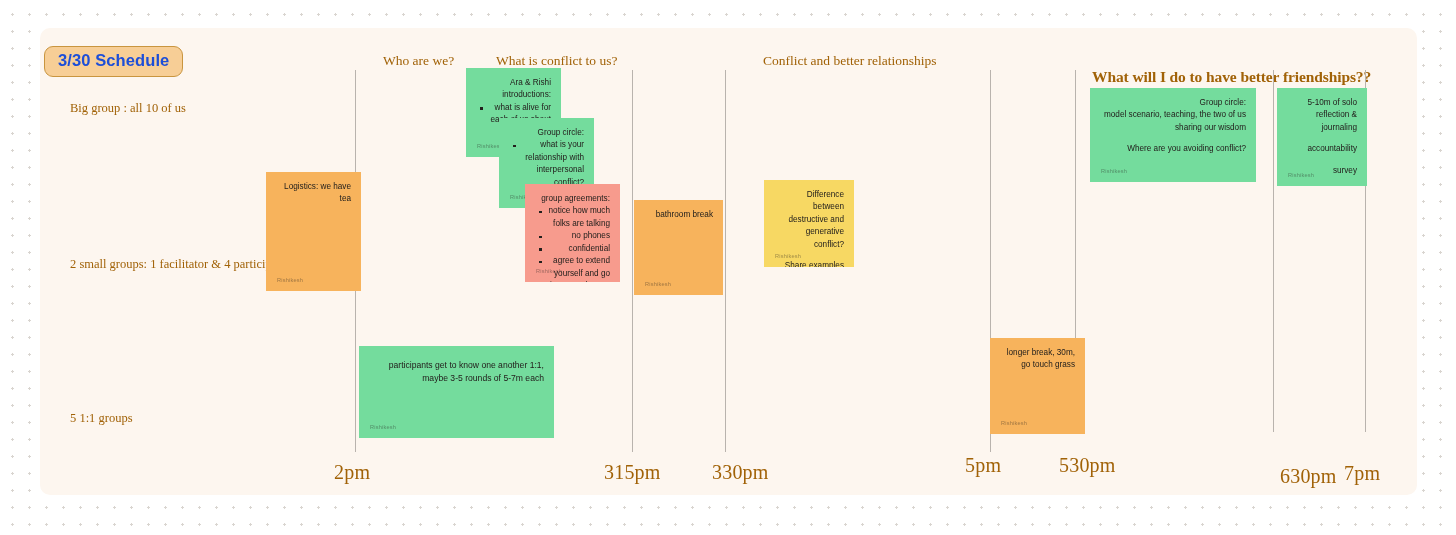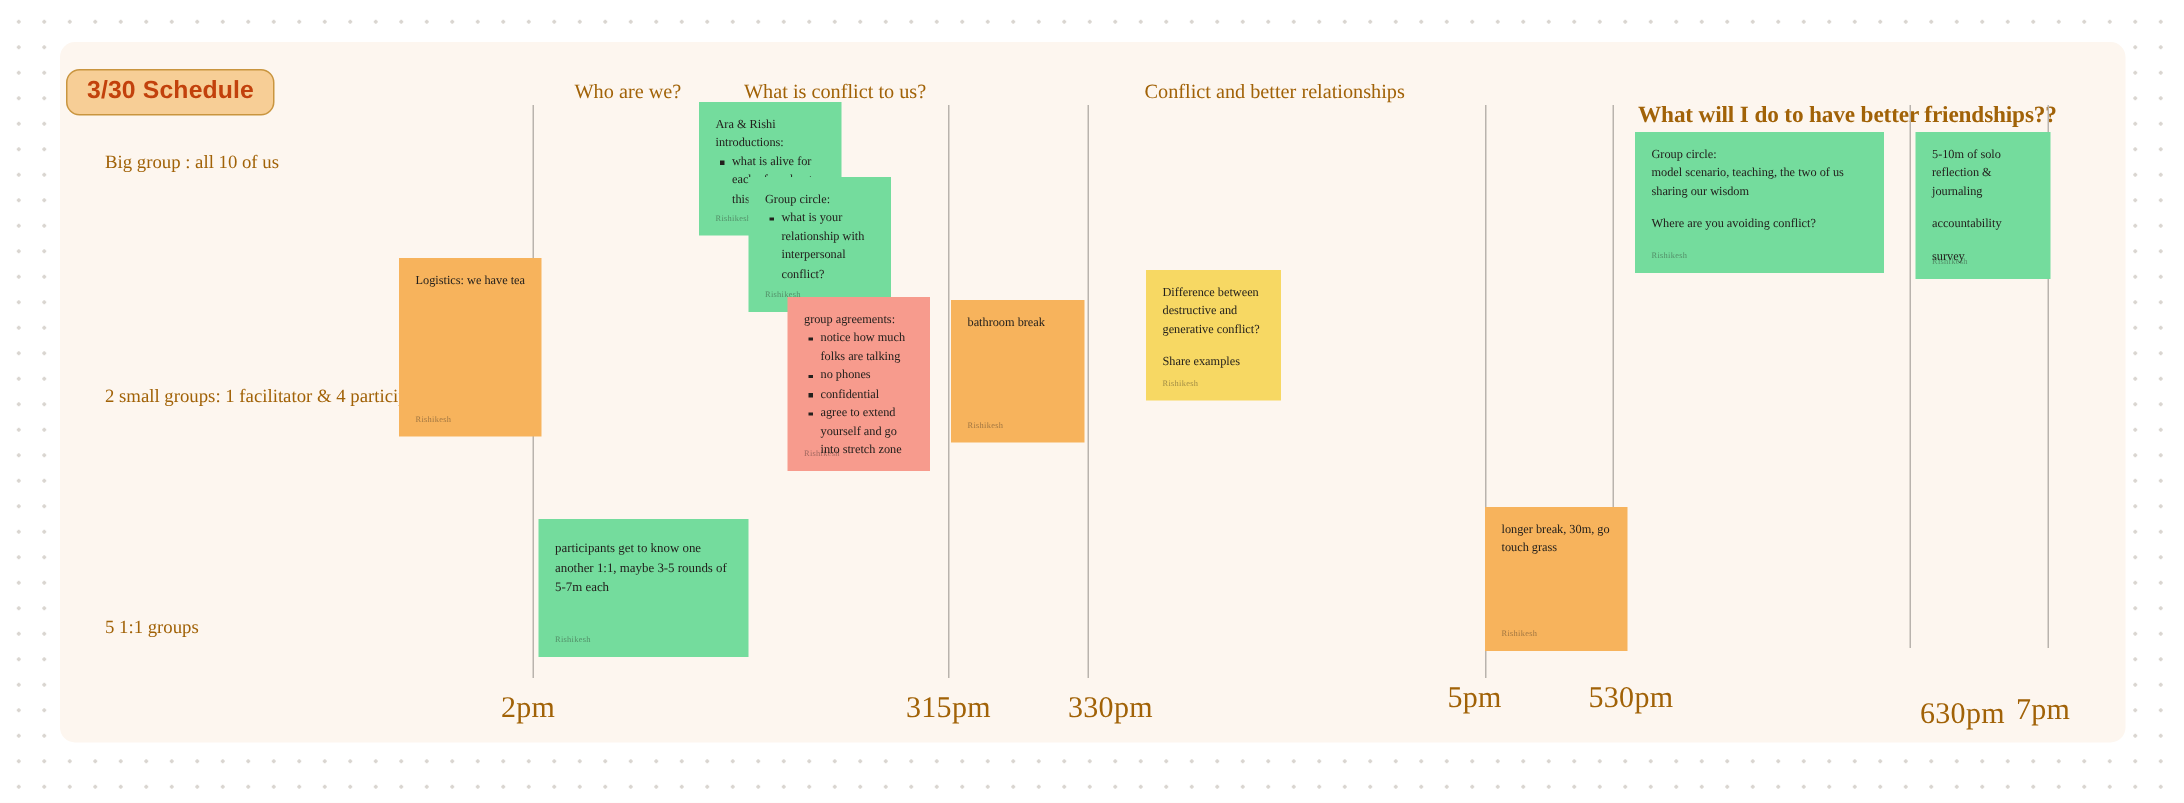--- a/index.html
+++ b/index.html
@@ -41,21 +41,21 @@
     position: absolute;
     left: 44px;
     top: 46px;
     padding: 4px 13px 6px 13px;
     background: #f7ce96;
     border: 1.6px solid #c9953f;
     border-radius: 9px;
     font-family: "Liberation Sans", sans-serif;
     font-weight: bold;
     font-size: 16.5px;
-    color: #c2410c;
+    color: #1d4ed8;
     letter-spacing: .1px;
     white-space: nowrap;
   }
 
   
   .serif {
     font-family: "Liberation Serif", "DejaVu Serif", serif;
     color: #a16207;
     position: absolute;
     white-space: nowrap;
@@ -74,26 +74,27 @@
     position: absolute;
     width: 1.4px;
     background: #b9b3ad;
   }
 
   
   .note {
     position: absolute;
     box-sizing: border-box;
     padding: 9px 10px 0 11px;
-    font-family: Liberation Serif, serif;
+    font-family: Liberation Sans, sans-serif;
     font-size: 8.2px;
     line-height: 1.52;
     color: #23201d;
     overflow: hidden;
     box-shadow: 0 0 0 0 rgba(0,0,0,0);
+    text-align: right;
   }
   .note.green  { background: #74dc9d; }
   .note.orange { background: #f7b35c; }
   .note.yellow { background: #f7d863; }
   .note.pink   { background: #f79b8d; }
 
   .note p { margin: 0 0 0 0; }
   .note p + p { margin-top: 9px; }
   .note ul {
     margin: 0;
@@ -172,21 +173,21 @@
   </div>
 
 <div class="note green" id="note-group-circle-conflict" style="left:499px; top:118px; width:95px; height:90px;">
     <p>Group circle:</p>
     <ul>
       <li>what is your relationship with interpersonal conflict?</li>
     </ul>
     <div class="author">Rishikesh</div>
   </div>
 
-<div class="note pink" id="note-group-agreements" style="left:525px; top:198px; width:95px; height:116px;">
+<div class="note pink" id="note-group-agreements" style="left:525px; top:184px; width:95px; height:98px;">
     <p>group agreements:</p>
     <ul>
       <li>notice how much folks are talking</li>
       <li>no phones</li>
       <li>confidential</li>
       <li>agree to extend yourself and go into stretch zone</li>
     </ul>
     <div class="author">Rishikesh</div>
   </div>
 
@@ -194,21 +195,21 @@
     <p>bathroom break</p>
     <div class="author">Rishikesh</div>
   </div>
 
 <div class="note yellow" id="note-destructive-generative" style="left:764px; top:180px; width:90px; height:87px;">
     <p>Difference between destructive and generative conflict?</p>
     <p>Share examples</p>
     <div class="author">Rishikesh</div>
   </div>
 
-<div class="note green note-bigtext" id="note-participants-1on1" style="left:359px; top:346px; width:140px; height:92px; padding-top:13px;">
+<div class="note green note-bigtext" id="note-participants-1on1" style="left:359px; top:346px; width:195px; height:92px; padding-top:13px;">
     <p>participants get to know one another 1:1, maybe 3-5 rounds of 5-7m each</p>
     <div class="author">Rishikesh</div>
   </div>
 
 <div class="note orange" id="note-longer-break" style="left:990px; top:338px; width:95px; height:96px;">
     <p>longer break, 30m, go touch grass</p>
     <div class="author">Rishikesh</div>
   </div>
 
 <div class="note green" id="note-group-circle-model" style="left:1090px; top:88px; width:166px; height:94px;">

